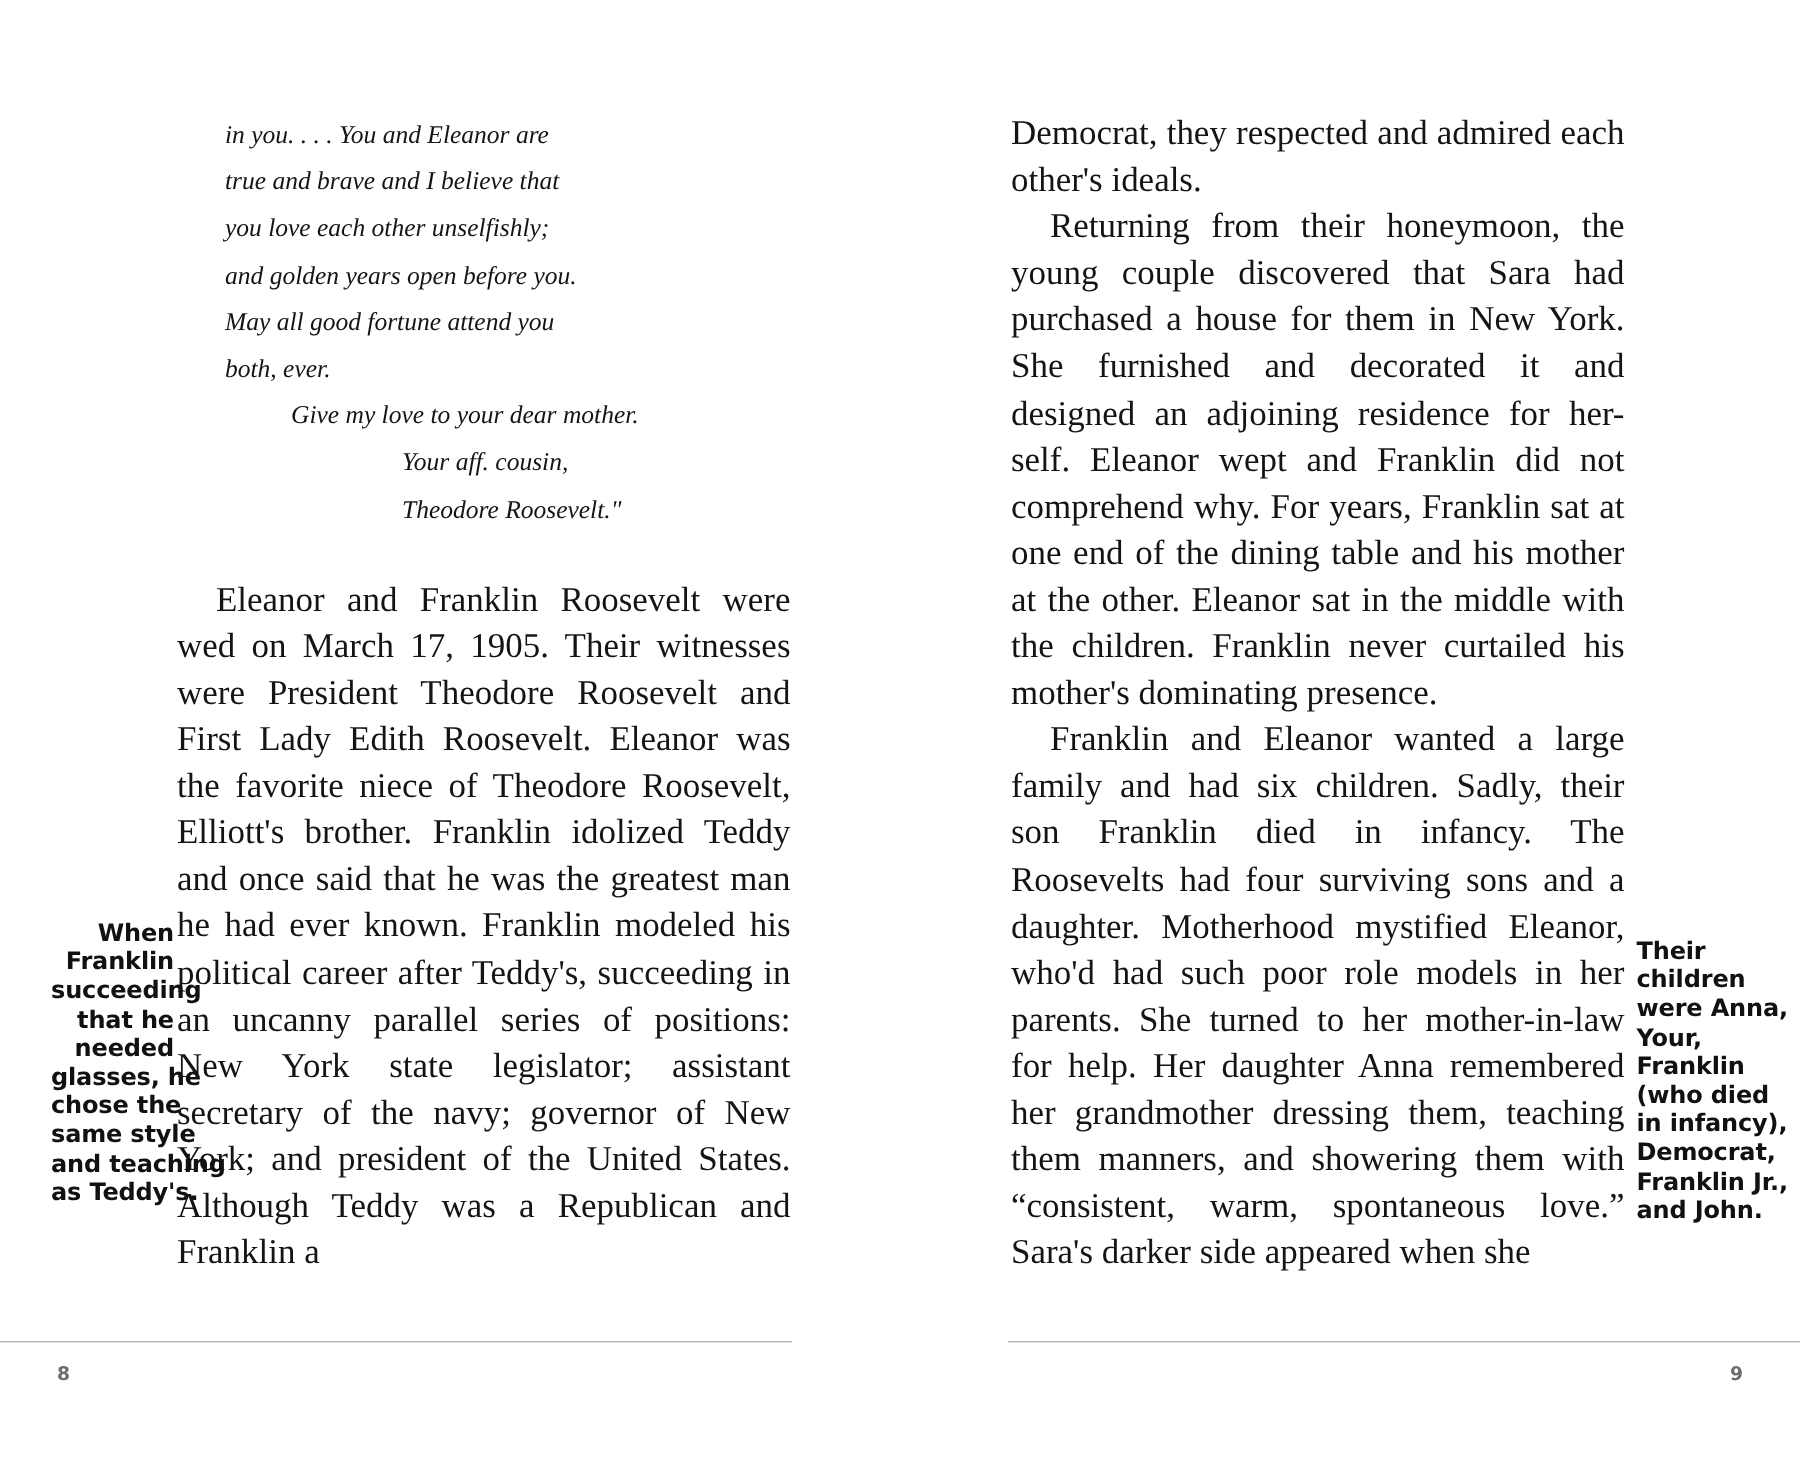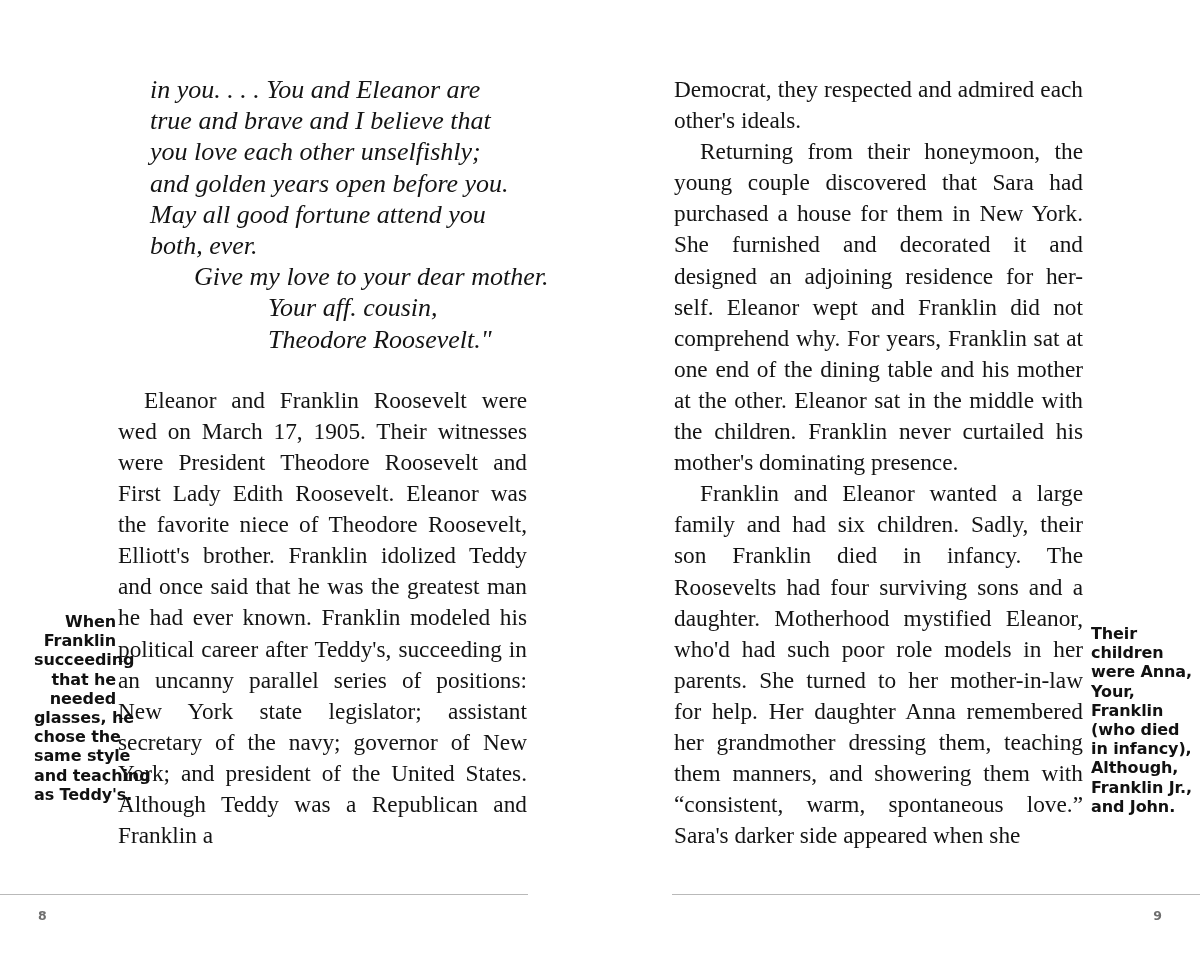--- a/index.html
+++ b/index.html
@@ -44,21 +44,21 @@
     text-justify: inter-word;
     color: #141414;
     -webkit-font-smoothing: antialiased;
   }
   .col-left  { left: 118px; }
   .col-right { left: 74px; }
 
   
   .quote {
     font-style: italic;
-    font-size: 26px;
+    font-size: 17px;
     line-height: 31.2px;
     text-align: left;
     margin: 0 0 30px 0;
     padding-left: 32px;
   }
   .quote .ln { display: block; white-space: pre; }
   .quote .ind1 { padding-left: 44px; }
   .quote .ind2 { padding-left: 118px; }
   .quote .ind3 { padding-left: 118px; }
 
@@ -167,21 +167,21 @@
   </div>
 
   <div class="margin-note margin-note-right">
     <span class="ln">Their</span>
     <span class="ln">children</span>
     <span class="ln">were Anna,</span>
     <span class="ln">Your,</span>
     <span class="ln">Franklin</span>
     <span class="ln">(who died</span>
     <span class="ln">in infancy),</span>
-    <span class="ln">Although,</span>
+    <span class="ln">Democrat,</span>
     <span class="ln">Franklin Jr.,</span>
     <span class="ln">and John.</span>
   </div>
 
   <div class="foot-rule foot-rule-left"></div>
   <div class="foot-rule foot-rule-right"></div>
 
   <div class="folio folio-left">8</div>
   <div class="folio folio-right">9</div>
 

